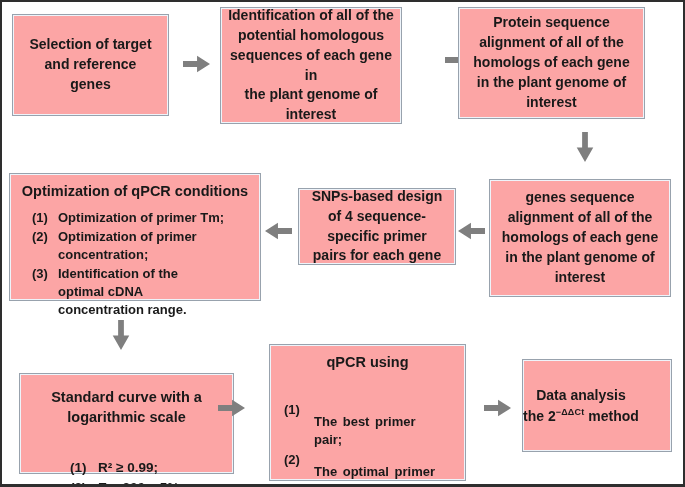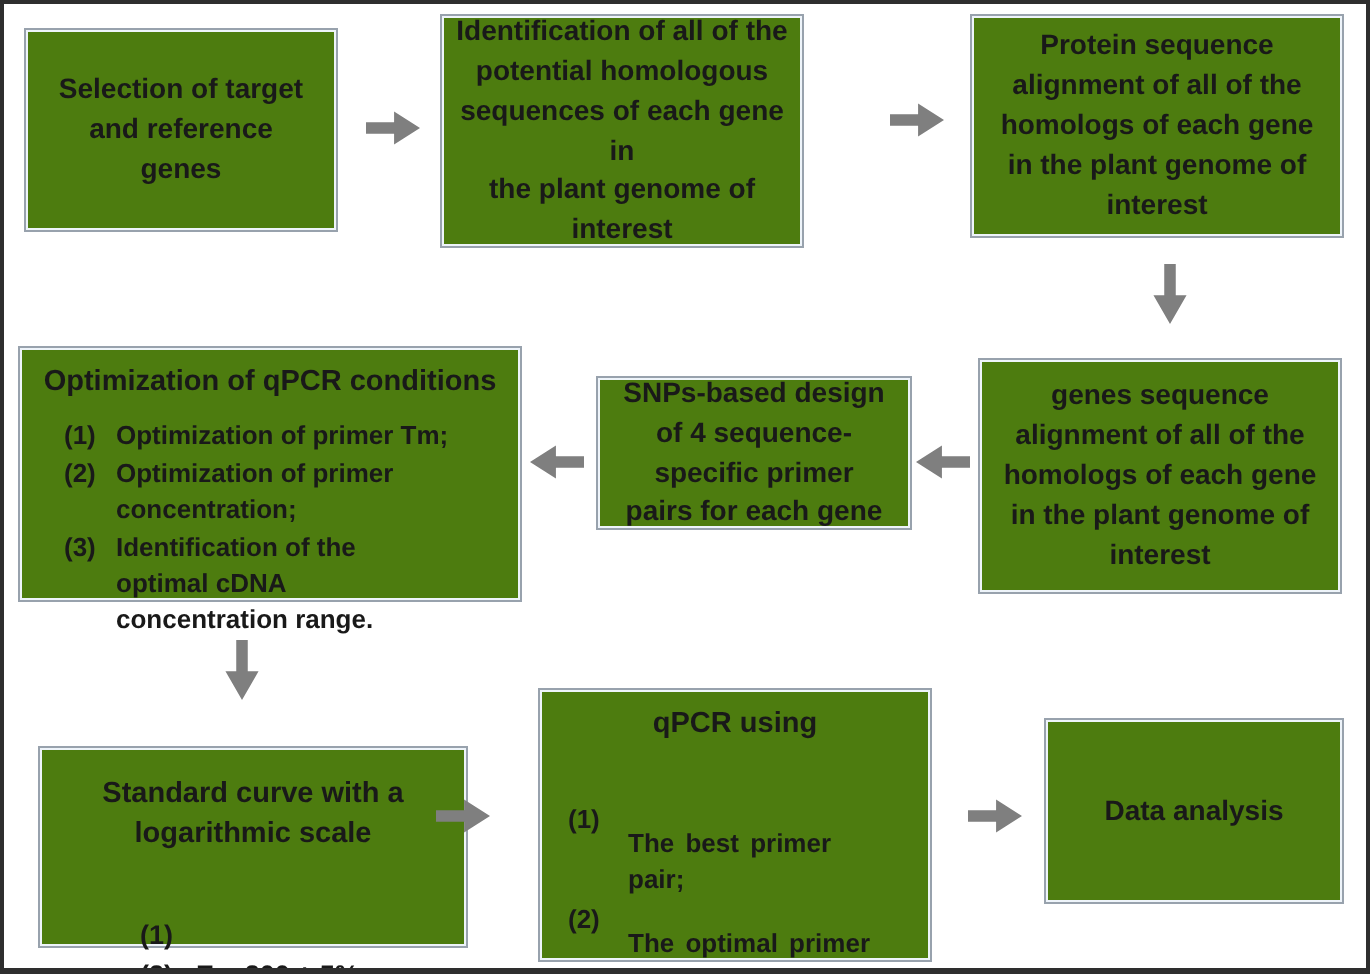--- a/index.html
+++ b/index.html
@@ -12,21 +12,21 @@
     box-sizing: border-box;
     background: #ffffff;
     border: 2px solid #2e2e2e;
     border-bottom-width: 3px;
     overflow: hidden;
   }
 
   .box {
     position: absolute;
     box-sizing: border-box;
-    background: #4d7c0f;
+    background: #fca5a5;
     border: 1px solid #98a2ad;
     box-shadow: inset 0 0 0 1px #eef4fa;
     color: #191919;
     font-weight: bold;
   }
 
   .box.center {
     display: flex;
     align-items: center;
     justify-content: center;
@@ -66,21 +66,21 @@
   .std .items { margin-top: 6px; padding-left: 42px; gap: 1px; font-size: 13.5px; line-height: 1.4; }
   .std .num { width: 28px; }
 
   
   .qpcr .box-title { font-size: 14.5px; margin-top: 2px; }
   .qpcr .items { margin-top: 3px; padding-left: 6px; gap: 1px; font-size: 13px; line-height: 1.42; }
   .qpcr .num { width: 30px; }
   .qpcr .txt { word-spacing: 2px; padding-right: 14px; margin-top: 12px; }
 
   
-  .dat { display: flex; align-items: center; justify-content: center; }
+  .dat { display: flex; align-items: center; }
   .dat .inner { text-align: center; font-size: 14px; line-height: 1.5; }
   .dat sup { font-size: 9px; letter-spacing: 0.2px; }
 
   
   .arr { position: absolute; background: #7f7f7f; }
   .arr.right { clip-path: polygon(0 34%, 52% 34%, 52% 4%, 100% 50%, 52% 96%, 52% 66%, 0 66%); }
   .arr.left  { clip-path: polygon(100% 34%, 48% 34%, 48% 4%, 0 50%, 48% 96%, 48% 66%, 100% 66%); }
   .arr.down  { clip-path: polygon(34% 0, 66% 0, 66% 52%, 96% 52%, 50% 100%, 4% 52%, 34% 52%); }
 </style>
 </head>
@@ -95,21 +95,21 @@
   <div class="arr right" style="left:181px; top:53px; width:27px; height:18px;"></div>
 
   <div class="box center" style="left:218px; top:5px; width:182px; height:117px;">Identification of all of the
 potential homologous
 sequences of each gene in
 the plant genome of
 interest</div>
 
   <div class="arr right" style="left:443px; top:49px; width:27px; height:18px;"></div>
 
-  <div class="box center" style="left:483px; top:5px; width:187px; height:112px;">Protein sequence
+  <div class="box center" style="left:456px; top:5px; width:187px; height:112px;">Protein sequence
 alignment of all of the
 homologs of each gene
 in the plant genome of
 interest</div>
 
   <div class="arr down" style="left:574px; top:130px; width:18px; height:30px;"></div>
 
   <div class="box center" style="left:487px; top:177px; width:182px; height:118px;">genes sequence
 alignment of all of the
 homologs of each gene
@@ -144,20 +144,21 @@
   </div>
 
   <div class="arr down" style="left:110px; top:318px; width:18px; height:30px;"></div>
 
   <div class="box listbox std" style="left:17px; top:371px; width:215px; height:101px;gap:26px;">
     <div class="box-title">Standard curve with a
 logarithmic scale</div>
     <div class="items">
       <div class="item">
         <span class="num">(1)</span>
+        <span class="txt">R² ≥ 0.99;</span>
       </div>
       <div class="item">
         <span class="num">(2)</span>
         <span class="txt">E = 200 ± 5%.</span>
       </div>
     </div>
   </div>
 
   <div class="arr right" style="left:216px; top:397px; width:27px; height:18px;"></div>
 
@@ -177,16 +178,17 @@
       </div>
 
     </div>
   </div>
 
   <div class="arr right" style="left:482px; top:397px; width:27px; height:18px;"></div>
 
   <div class="box dat" style="left:520px; top:357px; width:150px; height:93px;">
     <div class="inner">
       <div>Data analysis</div>
+      <div><span>the 2</span><sup>−ΔΔCt</sup><span> method</span></div>
     </div>
   </div>
 
 </div>
 
 </body></html>

